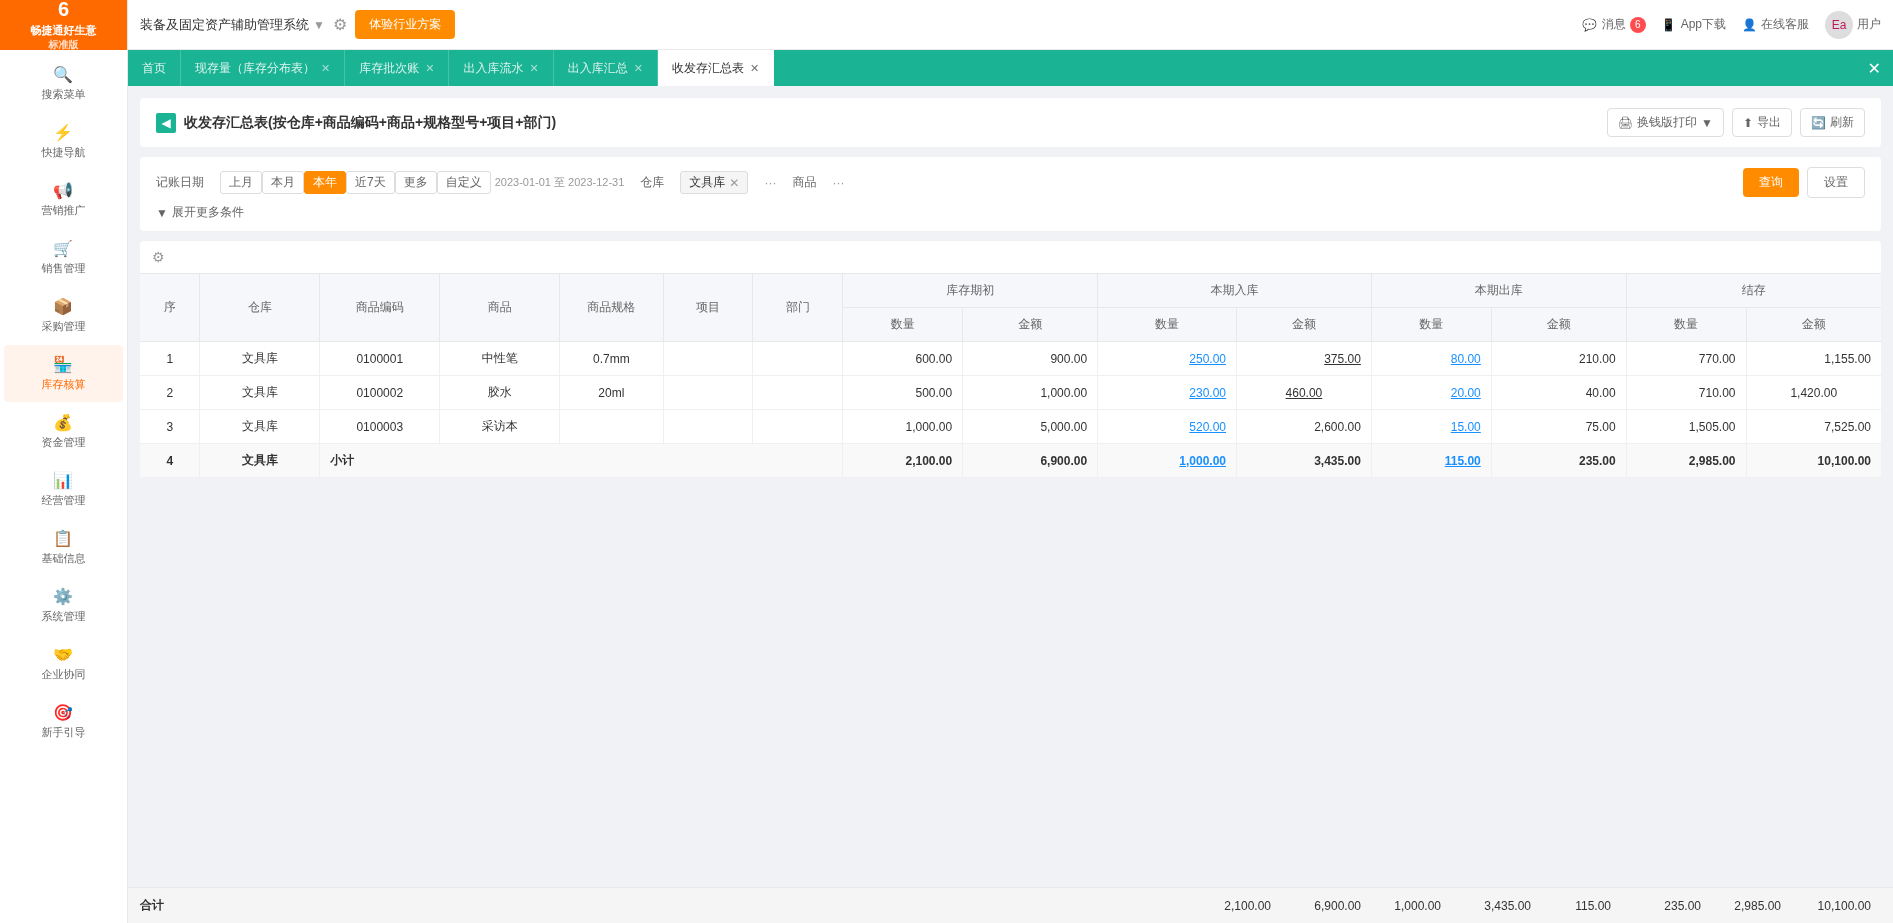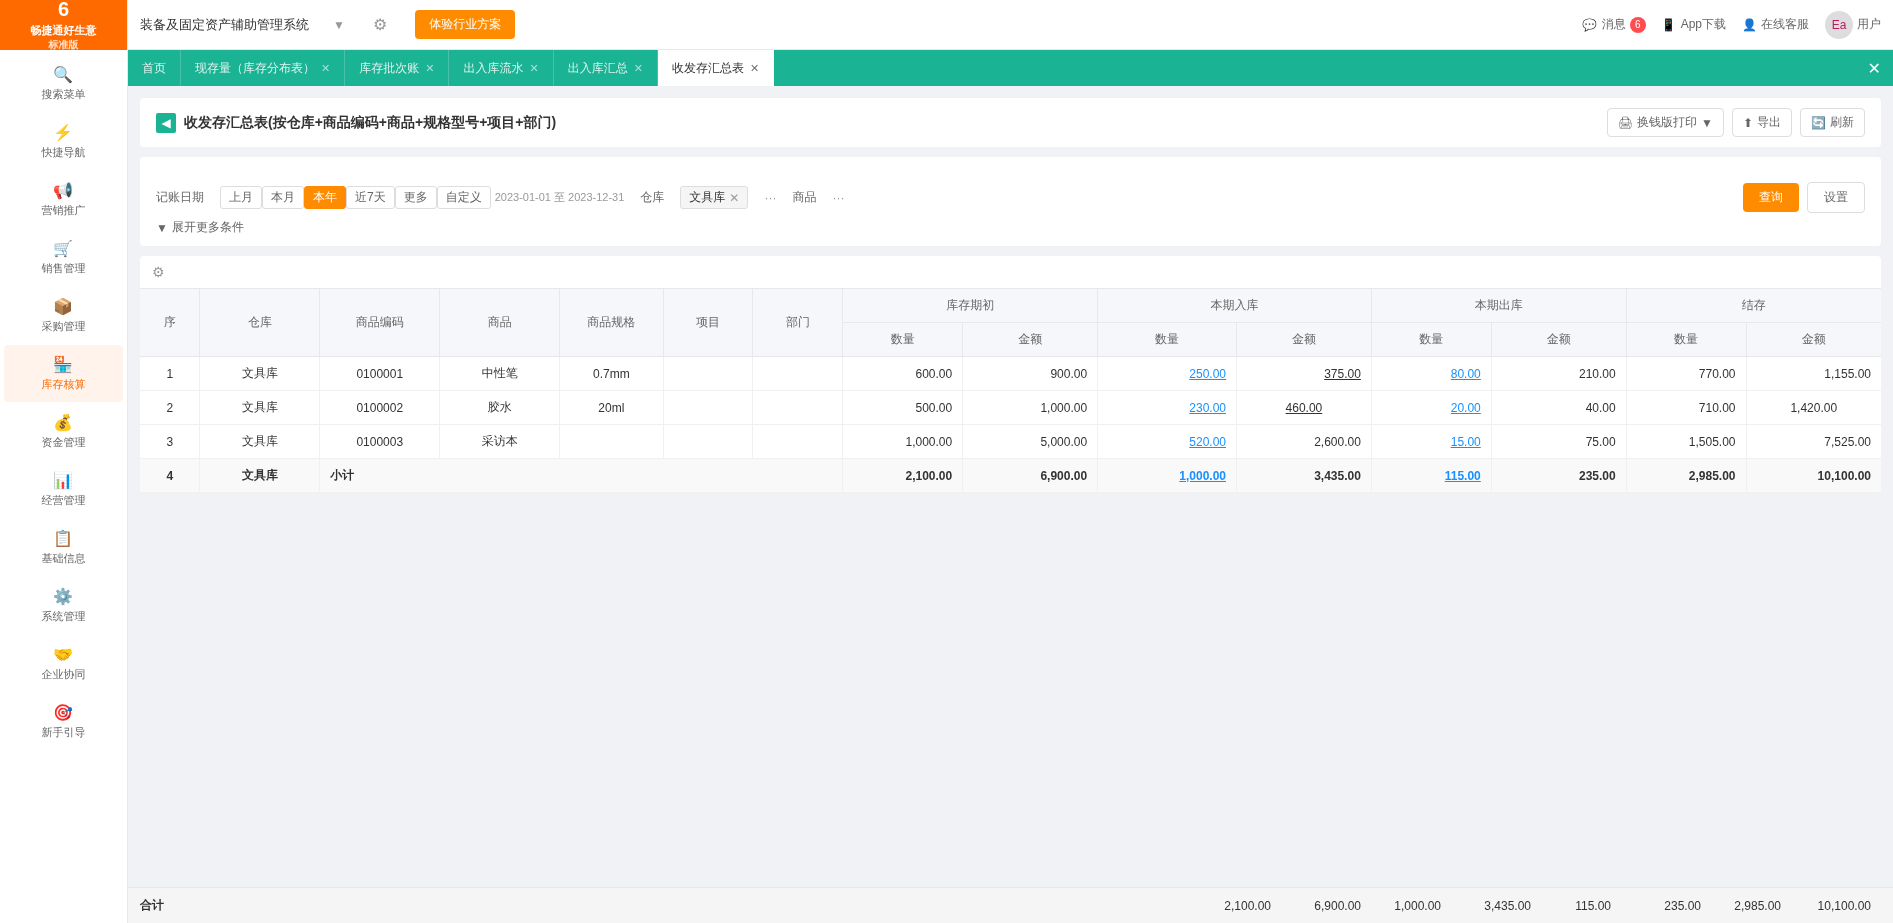--- a/index.html
+++ b/index.html
@@ -25,21 +25,21 @@
     }
     .sidebar-item.active { background: #fff3eb; color: #ff6a00; }
     .sidebar-item-icon { font-size: 16px; }
 
     
     .topbar {
       position: fixed; left: 128px; top: 0; right: 0; height: 50px;
       background: #fff; border-bottom: 1px solid #e8e8e8; z-index: 99;
       display: flex; align-items: center; justify-content: space-between; padding: 0 12px;
     }
-    .topbar-left { display: flex; align-items: center; gap: 24px; }
+    .topbar-left { display: flex; align-items: center; gap: 4px; }
     .topbar-settings { color: #999; cursor: pointer; font-size: 16px; padding: 4px; }
     .topbar-btn {
       background: #ff8c00; color: #fff; border: none; border-radius: 4px;
       padding: 6px 14px; font-size: 12px; cursor: pointer;
     }
     .topbar-right { display: flex; align-items: center; gap: 16px; color: #666; font-size: 12px; }
     .topbar-right-item { display: flex; align-items: center; gap: 4px; cursor: pointer; }
     .badge {
       background: #ff4d4f; color: #fff; border-radius: 50%; width: 16px; height: 16px;
       font-size: 10px; display: flex; align-items: center; justify-content: center;
@@ -80,21 +80,21 @@
     .action-btn {
       display: flex; align-items: center; gap: 4px; padding: 5px 10px;
       border: 1px solid #ddd; border-radius: 4px; cursor: pointer; font-size: 12px;
       background: #fff; color: #666;
     }
 
     
     .filter-bar {
       background: #fff; padding: 10px 16px; margin-bottom: 10px; border-radius: 4px;
     }
-    .filter-row { display: flex; align-items: center; gap: 16px; margin-bottom: 6px; margin-top: 15px; }
+    .filter-row { display: flex; align-items: center; gap: 16px; margin-bottom: 6px; }
     .filter-label { color: #666; font-size: 12px; white-space: nowrap; }
     .filter-date-btns { display: flex; align-items: center; }
     .date-btn {
       padding: 2px 8px; border: 1px solid #ddd; border-radius: 3px; cursor: pointer;
       font-size: 12px; color: #666; background: #fff;
     }
     .date-btn.active { background: #ff8c00; color: #fff; border-color: #ff8c00; }
     .date-range { font-size: 11px; color: #999; margin-left: 4px; }
     .filter-tag {
       display: flex; align-items: center; gap: 4px; background: #f5f5f5;

